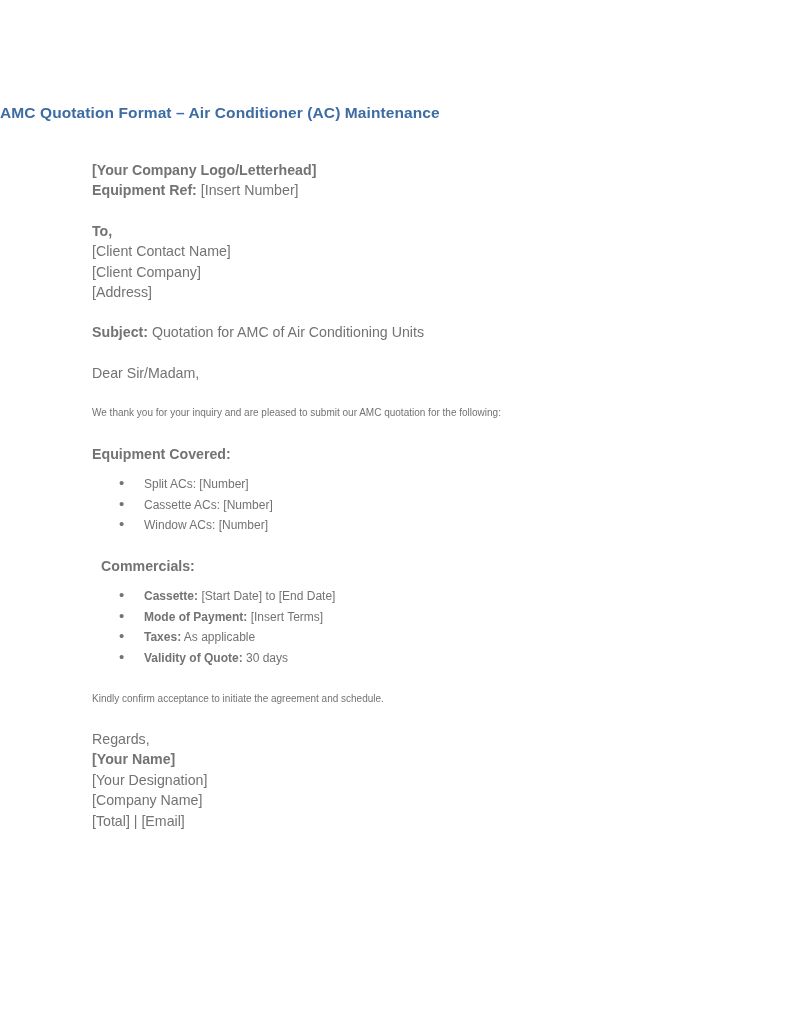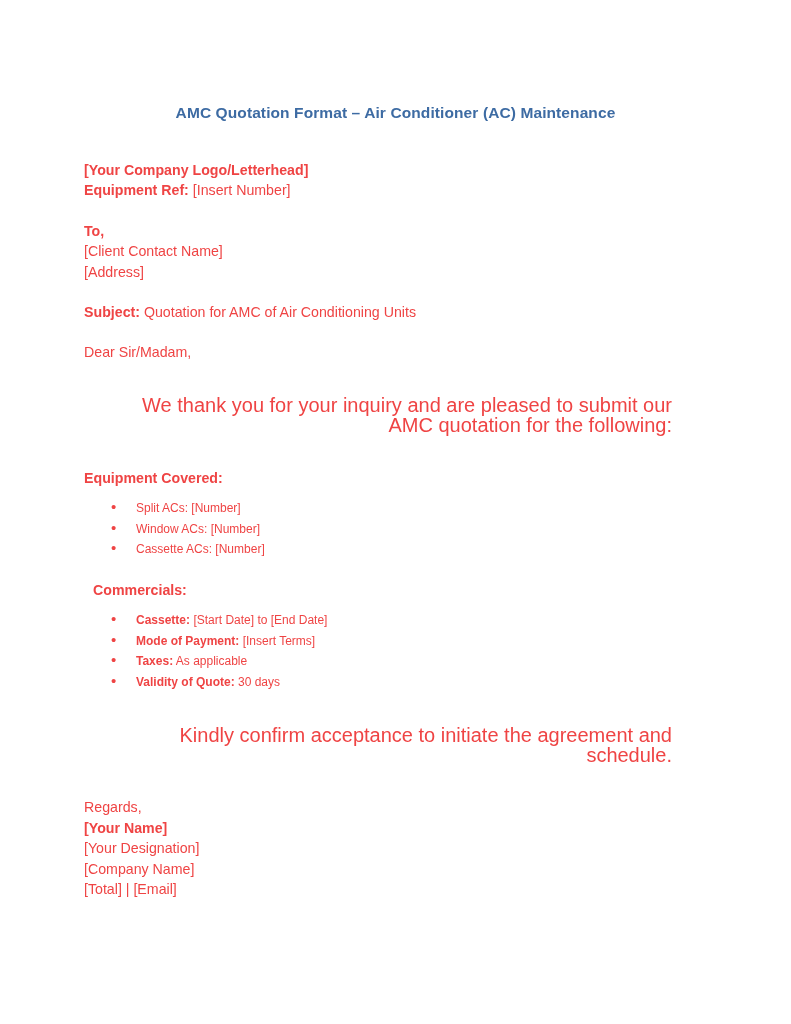--- a/index.html
+++ b/index.html
@@ -20,48 +20,46 @@
     height: 1024px;
     background: #ffffff;
     box-sizing: border-box;
     padding: 0;
   }
   .doc-title {
     position: absolute;
     top: 104px;
     left: 0;
     width: 791px;
-    text-align: center;
     font-size: 15.5px;
     font-weight: bold;
     color: #3d6ba3;
     letter-spacing: 0.1px;
   }
   .body-block {
     position: absolute;
     top: 160px;
-    left: 84px;
+    left: 92px;
     width: 600px;
     font-size: 14.2px;
     line-height: 20.4px;
-    color: #ef4444;
+    color: #737373;
   }
   .line {
     white-space: pre-wrap;
   }
   .bold {
     font-weight: bold;
   }
   .gap-sm { height: 10px; }
   .gap-md { height: 20px; }
   .para {
-    margin: 12px;
-    font-size: 20px;
+    margin: 0;
+    font-size: 10px;
     line-height: 20.4px;
-    text-align: right;
   }
   ul.bullets {
     list-style: none;
     margin: 0;
     padding: 0 0 0 27px;
   }
   ul.bullets li {
     position: relative;
     padding-left: 25px;
     line-height: 20.6px;
@@ -88,20 +86,21 @@
 
   <div class="body-block">
 
     <div class="line bold">[Your Company Logo/Letterhead]</div>
     <div class="line"><span class="bold">Equipment Ref:</span> <span>[Insert Number]</span></div>
 
     <div class="gap-md"></div>
 
     <div class="line bold">To,</div>
     <div class="line">[Client Contact Name]</div>
+    <div class="line">[Client Company]</div>
     <div class="line">[Address]</div>
 
     <div class="gap-md"></div>
 
     <div class="line"><span class="bold">Subject:</span> <span>Quotation for AMC of Air Conditioning Units</span></div>
 
     <div class="gap-md"></div>
 
     <div class="line">Dear Sir/Madam,</div>
 
@@ -110,22 +109,22 @@
     <p class="para">We thank you for your inquiry and are pleased to submit our AMC quotation for the following:</p>
 
     <div class="gap-md"></div>
 
     <div class="line bold">Equipment Covered:</div>
 
     <div class="gap-sm"></div>
 
     <ul class="bullets">
       <li>Split ACs: [Number]</li>
+      <li>Cassette ACs: [Number]</li>
       <li>Window ACs: [Number]</li>
-      <li>Cassette ACs: [Number]</li>
     </ul>
 
     <div class="gap-md"></div>
 
     <div class="line bold indent-head">Commercials:</div>
 
     <div class="gap-sm"></div>
 
     <ul class="bullets">
       <li><span class="bold">Cassette:</span> <span>[Start Date] to [End Date]</span></li>

